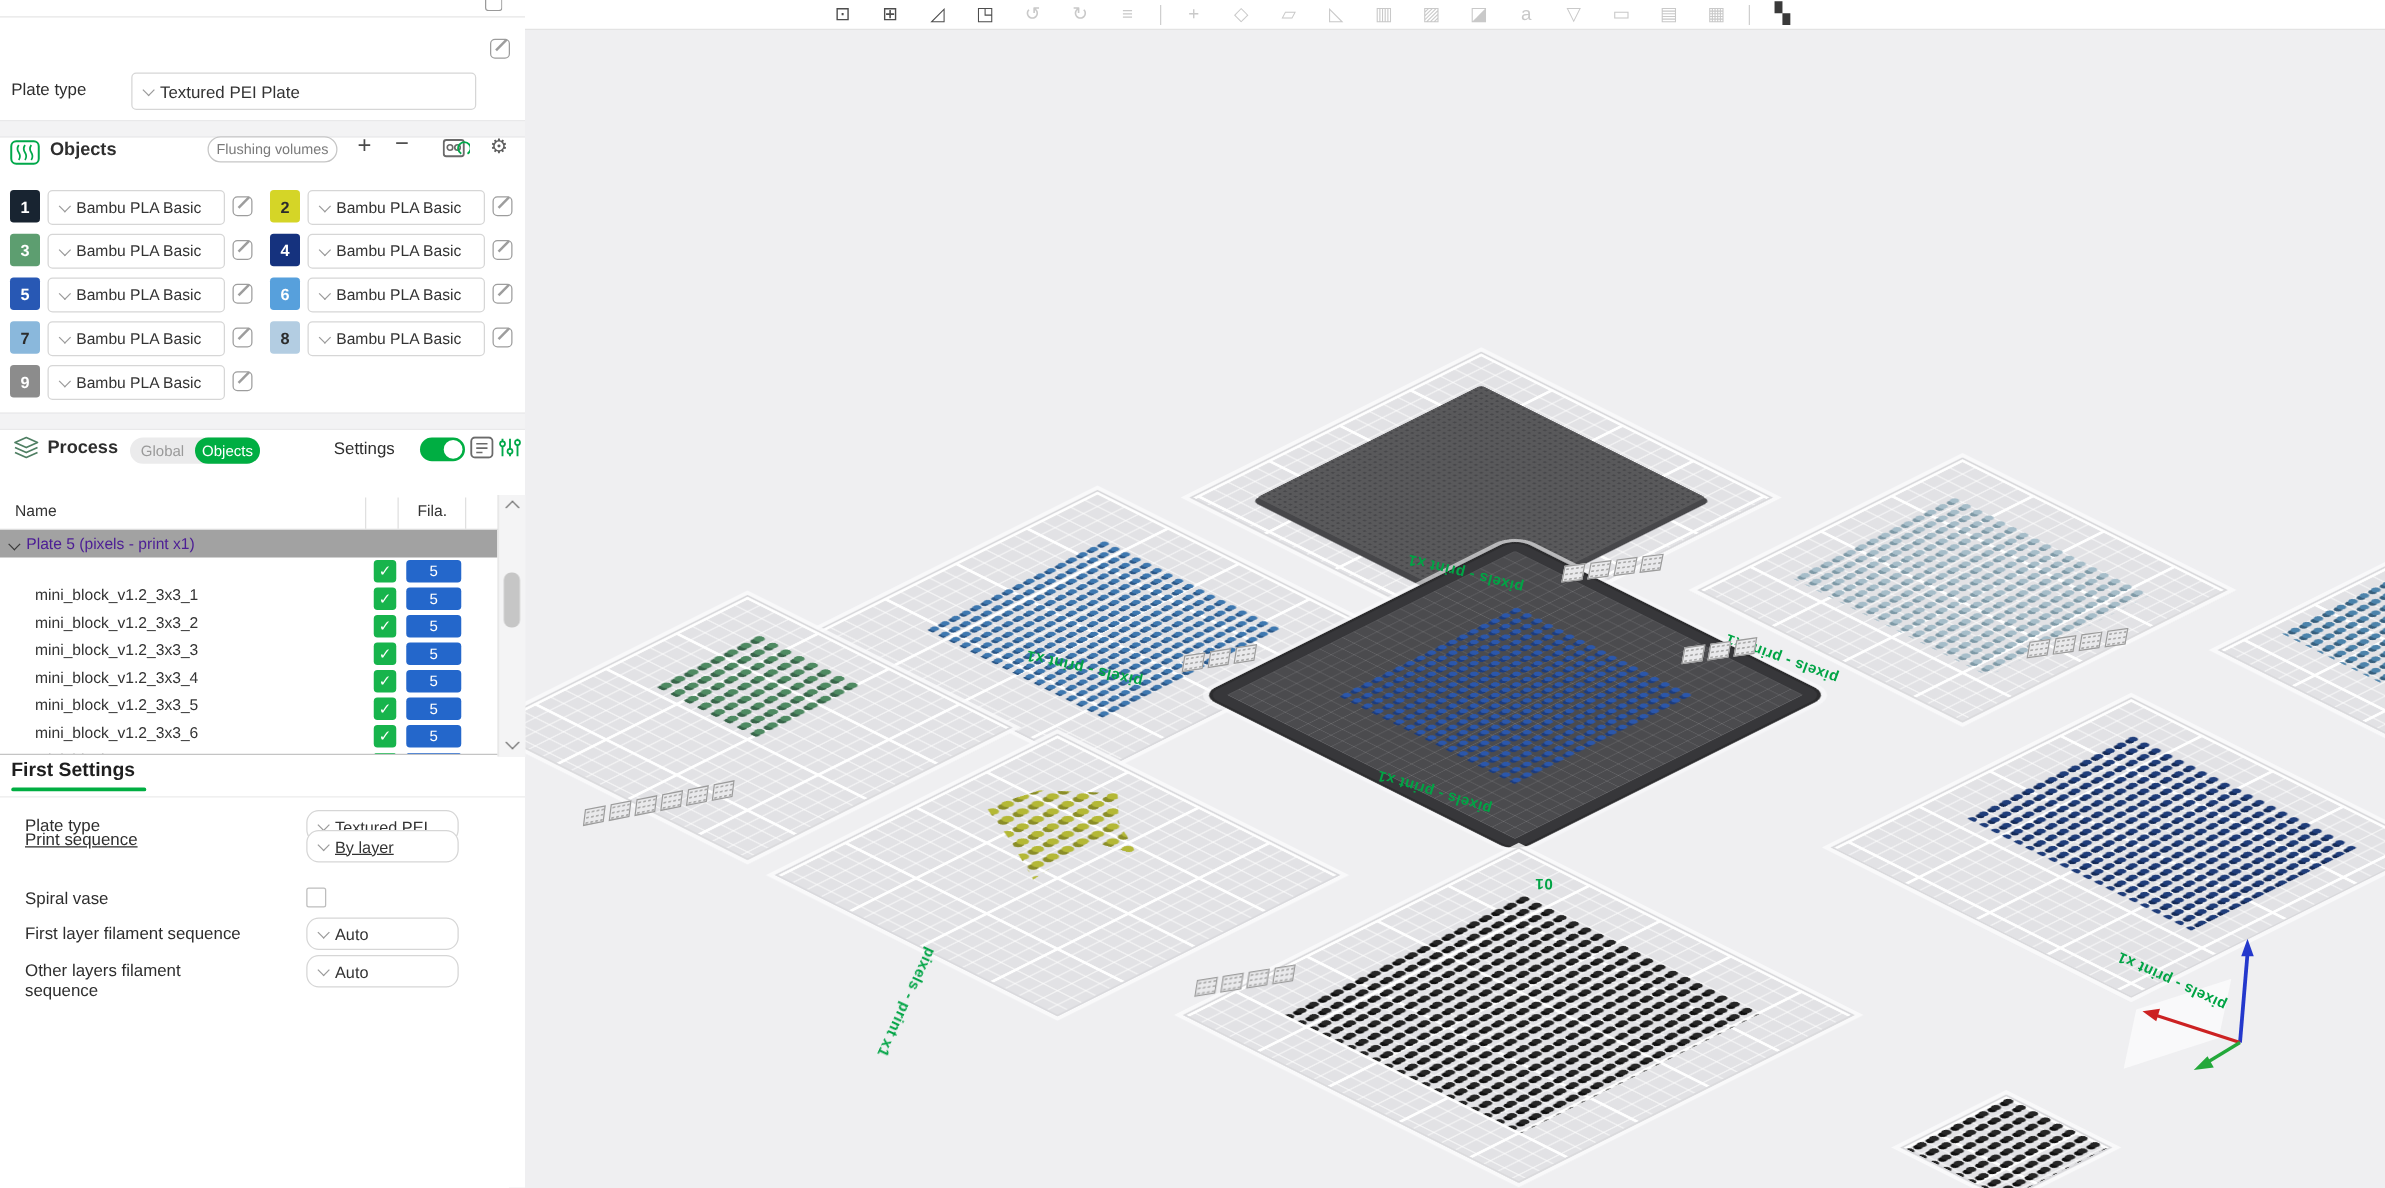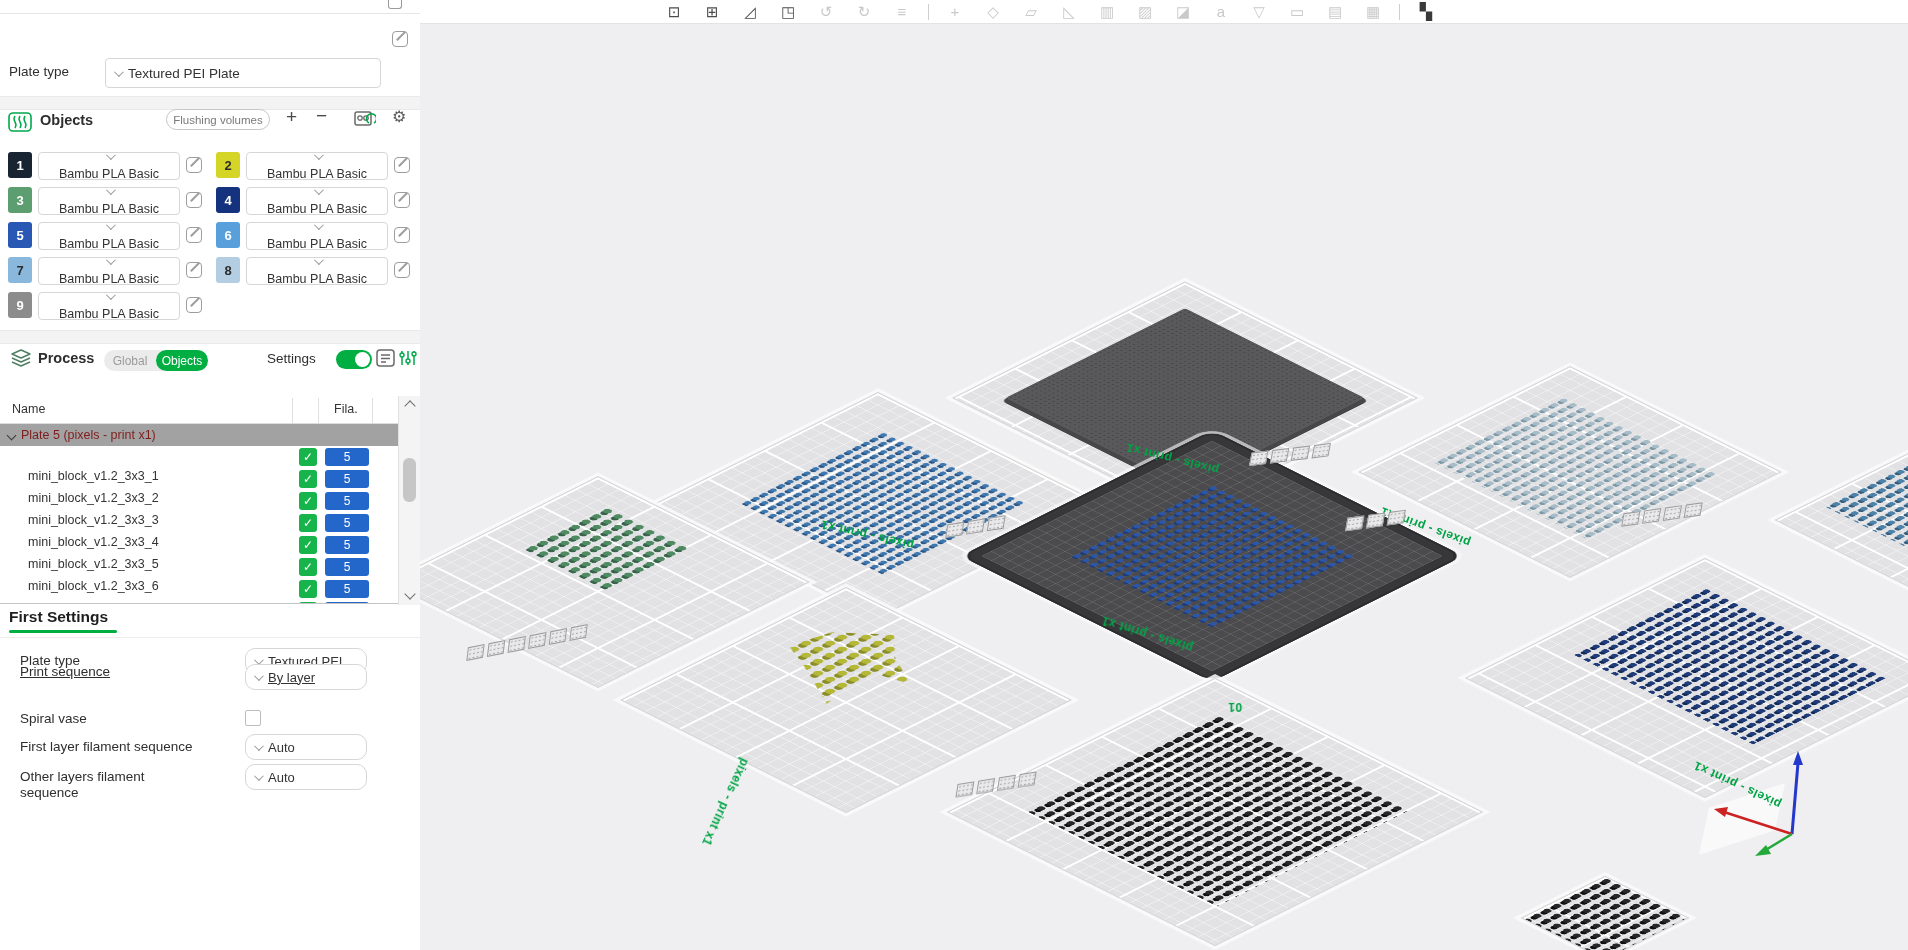--- a/index.html
+++ b/index.html
@@ -16,21 +16,21 @@
   .edit::after{content:"";position:absolute;width:12px;height:1.8px;background:#9d9d9d;
     transform:rotate(-45deg);top:3px;left:2px;}
   .lbl{position:absolute;color:#2e2e2e;}
   .grayband{position:absolute;left:0;width:420px;background:#f3f3f4;border-top:1px solid #e9e9ea;border-bottom:1px solid #e9e9ea;}
   .secicon{position:absolute;}
   .pill{position:absolute;border:1px solid #c6c6c6;border-radius:11px;color:#7a7a7a;
     font-size:11.5px;display:flex;align-items:center;justify-content:center;background:#fff;}
   .pm{position:absolute;font-size:19px;color:#4a4a4a;line-height:18px;cursor:default;}
   .fslot{position:absolute;width:24px;height:26px;border-radius:3px;font-size:13px;font-weight:bold;
     display:flex;align-items:center;justify-content:center;}
-  .fcombo{height:28px;font-size:12.5px;width:142px;flex-direction:column;}
+  .fcombo{height:28px;font-size:12.5px;width:142px;}
   
   .seg{position:absolute;left:104px;top:350px;width:104px;height:21px;background:#ebebec;border-radius:11px;
     display:flex;align-items:center;font-size:12px;}
   .seg .g{flex:1;text-align:center;color:#9a9a9a;}
   .seg .o{width:52px;height:21px;background:#00ae42;color:#fff;border-radius:11px;
     display:flex;align-items:center;justify-content:center;}
   .tgl{position:absolute;width:36px;height:19px;border-radius:10px;background:#00ae42;}
   .tgl::after{content:"";position:absolute;right:2px;top:2px;width:15px;height:15px;border-radius:50%;background:#fff;}
   
   .searchrow{position:absolute;left:0;top:368px;width:420px;height:28px;background:#fbfbfb;
@@ -41,21 +41,21 @@
     font-family:"Liberation Sans",sans-serif;}
   .searchrow input::placeholder{color:#8d8d8d;}
   .clr{width:16px;height:16px;border-radius:50%;background:#bcbcbc;color:#fff;font-size:10px;
     display:flex;align-items:center;justify-content:center;flex:none;}
   
   .tablehead{position:absolute;left:0;top:396px;width:420px;height:28px;background:#fff;
     border-bottom:1px solid #dcdcdc;font-size:12.5px;color:#333;}
   .tdiv{position:absolute;top:398px;width:1px;height:25px;background:#e0e0e0;}
   .objlist{position:absolute;left:0;top:424px;width:398px;height:180px;overflow:hidden;background:#fff;border-bottom:1px solid #c4c4c4;}
   .platerow{height:22px;background:#a2a2a2;display:flex;align-items:center;gap:6px;padding-left:8px;
-    font-size:12.5px;color:#7f1d1d;}
+    font-size:12.5px;color:#4c1d95;}
   .platerow .chvd{width:7px;height:7px;border-right:1.6px solid #3a3a3a;border-bottom:1.6px solid #3a3a3a;transform:rotate(45deg);}
   .orow{position:relative;height:22px;font-size:12.5px;color:#333;}
   .oname{position:absolute;left:28px;top:3px;margin-top:20px;}
   .ochk{position:absolute;left:299px;top:2px;width:18px;height:18px;border-radius:3px;color:#fff;
     font-size:12px;display:flex;align-items:center;justify-content:center;}
   .obadge{position:absolute;left:325px;top:2px;width:44px;height:18px;border-radius:3px;color:#fff;
     font-size:12px;display:flex;align-items:center;justify-content:center;}
   .vsb{position:absolute;left:398px;top:396px;width:22px;height:209px;background:#f4f4f5;border-left:1px solid #e0e0e0;}
   .vthumb{position:absolute;left:4px;top:62px;width:13px;height:44px;background:#c6c6c6;border-radius:6px;}
   .sarr{position:absolute;left:7px;width:8px;height:8px;border-right:1.6px solid #6f6f6f;border-bottom:1.6px solid #6f6f6f;}

